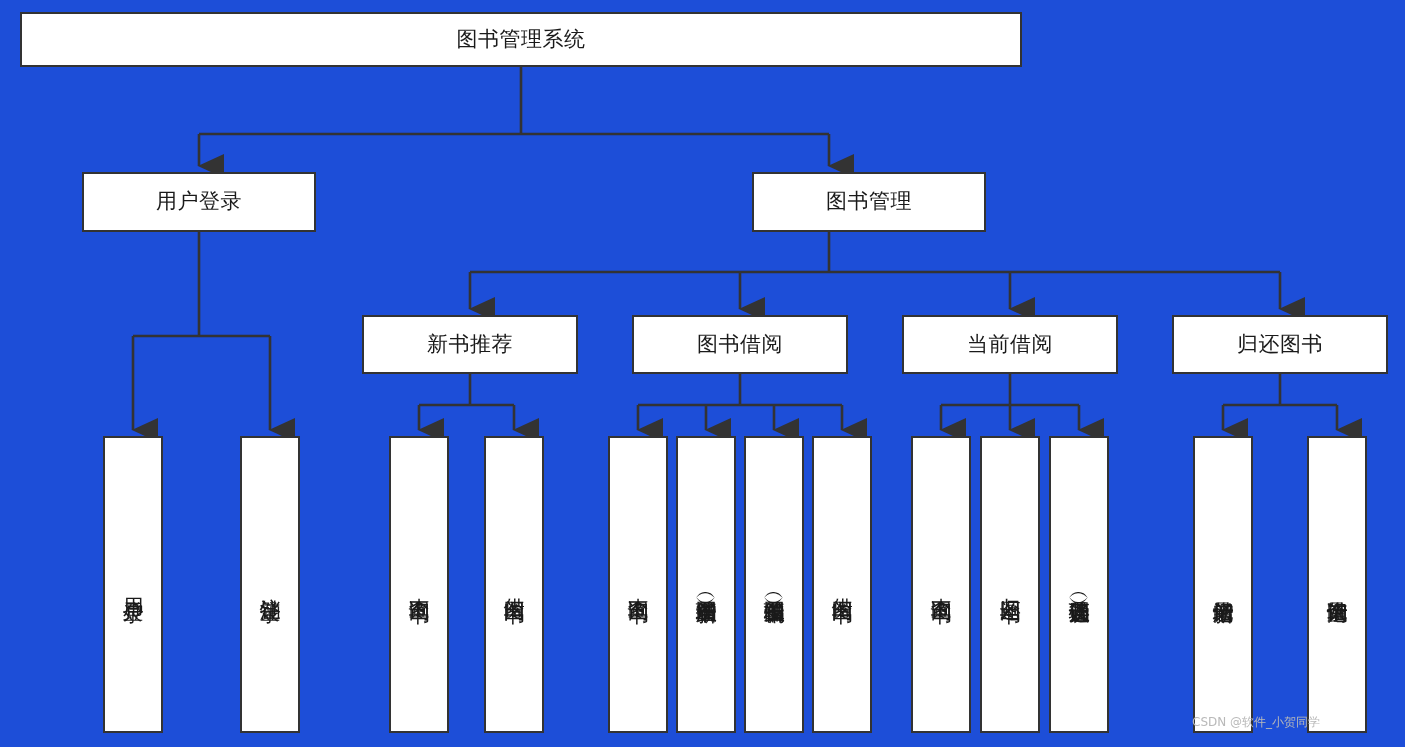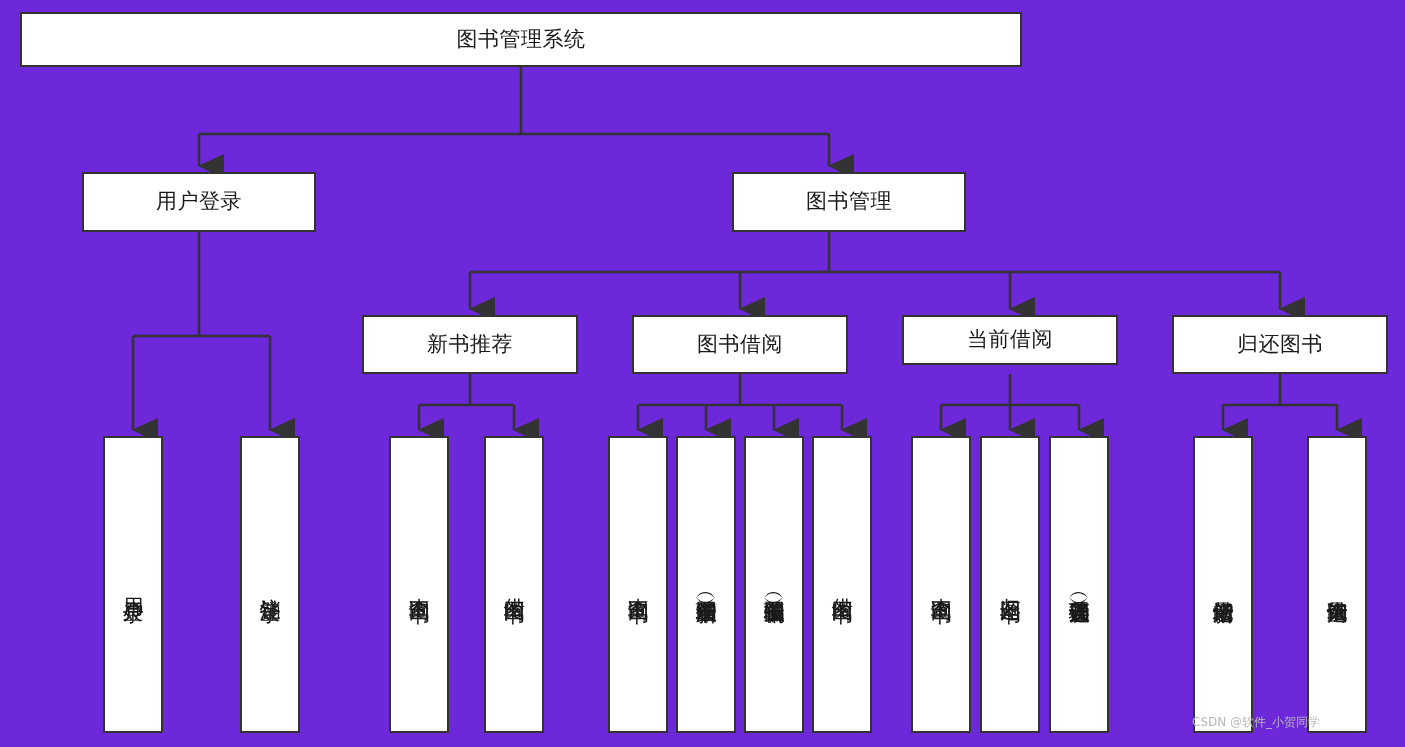--- a/index.html
+++ b/index.html
@@ -8,21 +8,21 @@
     padding: 0;
     background: #ffffff;
   }
   body {
     font-family: "DejaVu Sans", "Liberation Sans", sans-serif;
   }
   #canvas {
     position: relative;
     width: 1405px;
     height: 747px;
-    background: #6d28d9;
+    background: #1d4ed8;
     overflow: hidden;
   }
   #edges {
     position: absolute;
     left: 0;
     top: 0;
     width: 1405px;
     height: 747px;
     pointer-events: none;
   }
@@ -120,31 +120,31 @@
     </g>
   </svg>
 
   <div class="node node-h" style="left:20px; top:12px; width:1002px; height:55px;">
     <span>图书管理系统</span>
   </div>
 
   <div class="node node-h" style="left:82px; top:172px; width:234px; height:60px;">
     <span>用户登录</span>
   </div>
-  <div class="node node-h" style="left:732px; top:172px; width:234px; height:60px;">
+  <div class="node node-h" style="left:752px; top:172px; width:234px; height:60px;">
     <span>图书管理</span>
   </div>
 
   <div class="node node-h" style="left:362px; top:315px; width:216px; height:59px;">
     <span>新书推荐</span>
   </div>
   <div class="node node-h" style="left:632px; top:315px; width:216px; height:59px;">
     <span>图书借阅</span>
   </div>
-  <div class="node node-h" style="left:902px; top:315px; width:216px; height:50px;">
+  <div class="node node-h" style="left:902px; top:315px; width:216px; height:59px;">
     <span>当前借阅</span>
   </div>
   <div class="node node-h" style="left:1172px; top:315px; width:216px; height:59px;">
     <span>归还图书</span>
   </div>
 
   <div class="node node-v" style="left:103px; top:436px; width:60px; height:297px;">
     <span>用户登录</span>
   </div>
   <div class="node node-v" style="left:240px; top:436px; width:60px; height:297px;">

